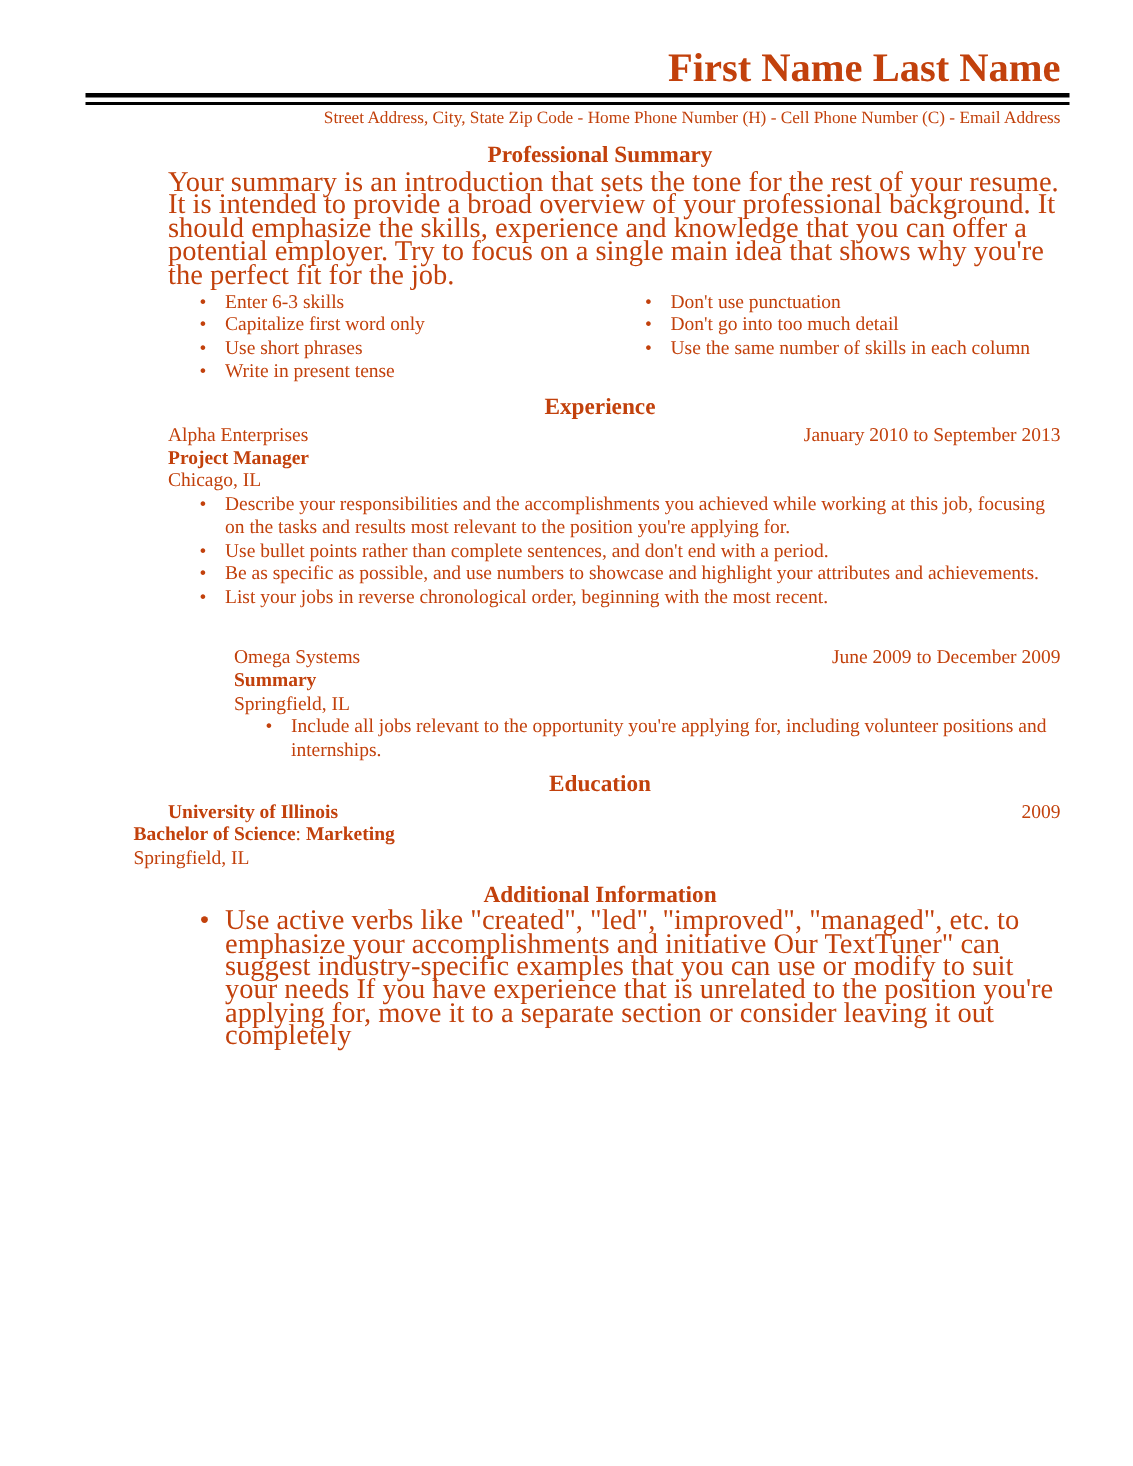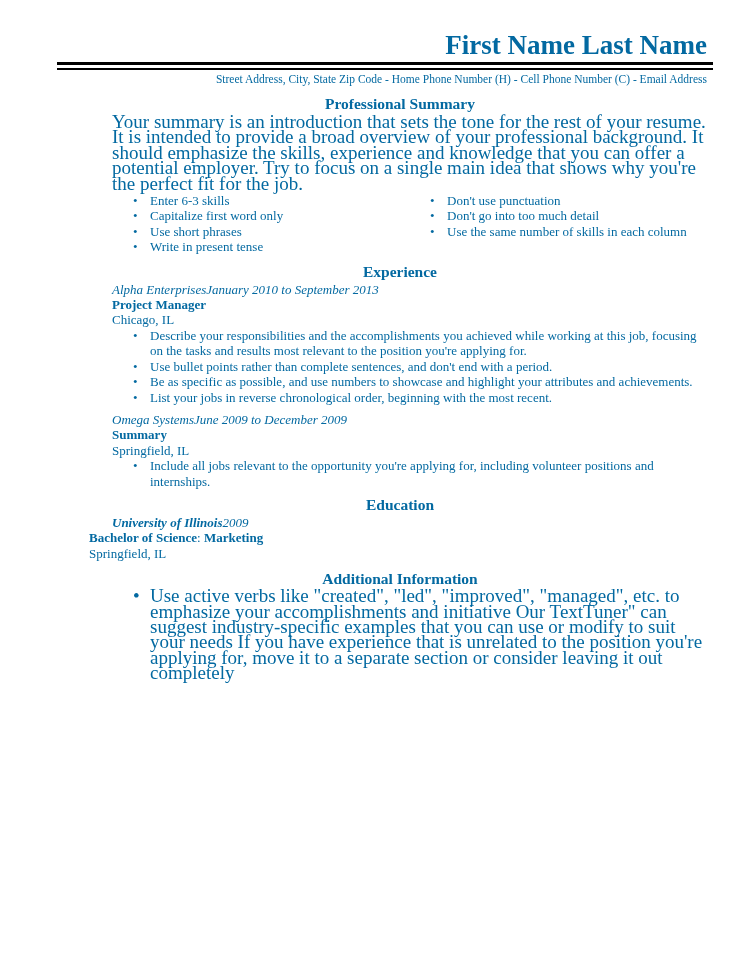--- a/index.html
+++ b/index.html
@@ -1,21 +1,21 @@
 <!DOCTYPE html>
 <html><head>
 <meta charset="utf-8">
 <style>
   html, body { margin: 0; padding: 0; background: #ffffff; }
   .page {
     position: relative;
     width: 755px;
     height: 977px;
     background: #ffffff;
-    color: #0369a1;
+    color: #c2410c;
     font-family: "Liberation Serif", "DejaVu Serif", serif;
     box-sizing: border-box;
     padding-top: 31px;
     overflow: hidden;
   }
   .name {
     margin: 0 48px 0 0;
     text-align: right;
     font-size: 27px;
     line-height: 29px;
@@ -60,25 +60,25 @@
   .hl-col-right { width: 269px; flex: none; }
   .bullet { display: flex; }
   .dot { flex: none; width: 17px; }
   .dot::before { content: "\2022"; }
   .bt { flex: 1; min-width: 0; }
   .job {
     margin-top: 1px;
     font-size: 13px;
     line-height: 15.4px;
   }
-  .job-2 { margin-top: 7px; }
+  .job-2 { margin-top: 25px; padding-left: 44px; }
   .row {
     display: flex;
+    justify-content: space-between;
     margin: 0 48px 0 112px;
-    font-style: italic;
   }
   .job-title { font-weight: bold; margin-left: 112px; }
   .job-location { margin-left: 112px; }
   .bullets { margin: 0 45px 0 133px; }
   .edu {
     margin-top: 1px;
     font-size: 13px;
     line-height: 15.4px;
   }
   .edu-degree, .edu-location { margin-left: 89px; }

